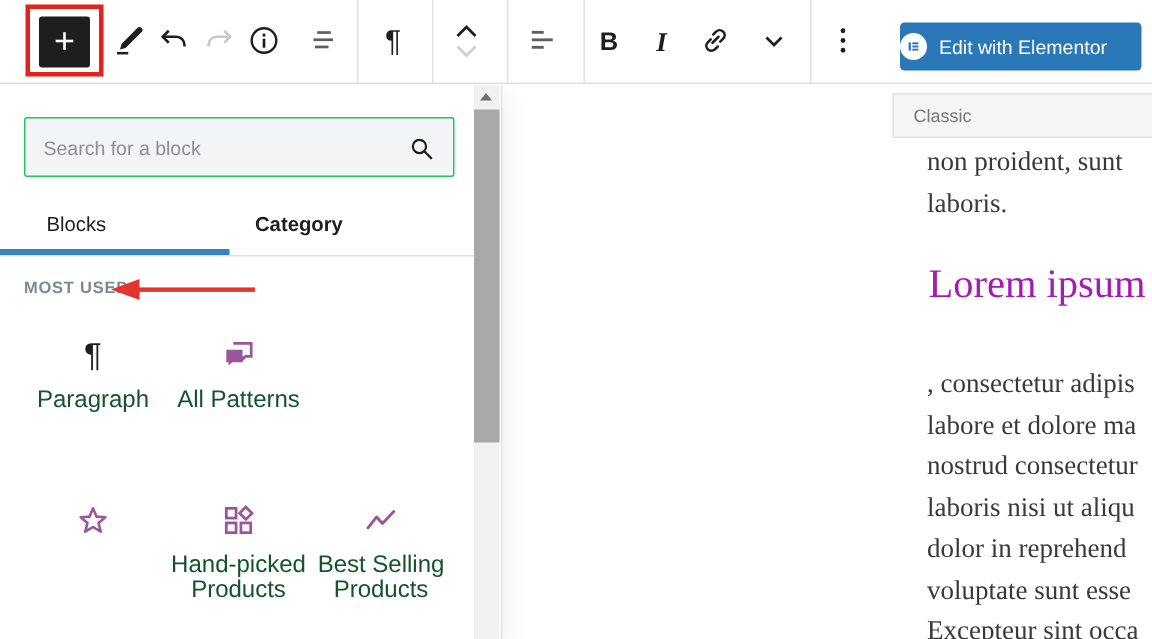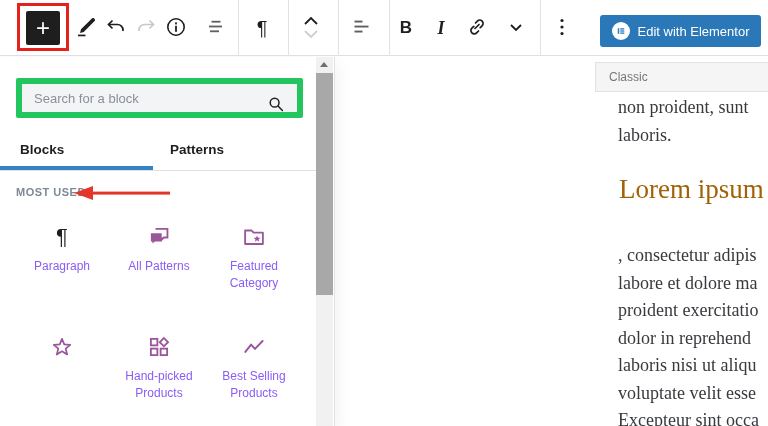--- a/index.html
+++ b/index.html
@@ -22,53 +22,53 @@
   .glyph-i { font-style:italic; font-family:"Liberation Serif",serif; font-weight:600; font-size:18px; color:#1e1e1e; }
   .glyph-p { font-size:20px; color:#1e1e1e; }
   .annot-box { position:absolute; left:17px; top:3px; width:52px; height:48px;
                border:3px solid #e5211d; z-index:8; pointer-events:none; }
   .add-btn { position:absolute; left:26px; top:11px; width:34px; height:34px;
              background:#1e1e1e; border:none; border-radius:2px; color:#fff;
              font-size:24px; font-weight:300; line-height:30px; text-align:center;
              cursor:pointer; z-index:9; }
   .elementor-btn { position:absolute; left:600px; top:15px; width:161px; height:32px;
                    background:#2a78b8; border:none; border-radius:3px; color:#fff;
-                   display:flex; align-items:center; justify-content:center; gap:8px;
+                   display:flex; align-items:center; gap:8px;
                    font-size:13px; font-family:"Liberation Sans",sans-serif; cursor:pointer; }
   .elem-logo { width:18px; height:18px; background:#fff; border-radius:50%;
                display:flex; align-items:center; justify-content:center; }
 
   
   .inserter { position:absolute; left:0; top:57px; width:335px; height:369px;
               background:#fff; border-right:1px solid #e2e2e2;
               box-shadow:0 6px 18px rgba(0,0,0,.08); z-index:4; }
   .search-box { position:absolute; left:16px; top:21px; width:287px; height:40px;
-                background:#f3f4f5; border:6px solid #22c55e; border-radius:2px;padding-left:16px; }
+                background:#f3f4f5; border:1px solid #22c55e; border-radius:2px;padding-left:16px; }
   .search-box input { position:absolute; left:0; top:0; width:100%; height:100%;
                       background:transparent; border:none; outline:none;
                       padding:0 36px 0 12px; font-size:13px; color:#444;
                       font-family:"Liberation Sans",sans-serif; }
   .search-box input::placeholder { color:#8a8f98; opacity:1; }
   .search-icon { position:absolute; right:10px; top:9px; }
   .tabs { position:absolute; left:0; top:73px; width:318px; height:41px;
           border-bottom:1px solid #e0e0e0; }
   .tab { position:absolute; top:0; height:40px; width:153px; line-height:40px;
-         font-size:13.5px; font-weight:700; color:#1e1e1e; padding-left:20px;
+         font-size:13.5px; font-weight:400; color:#1e1e1e; padding-left:31px;
          background:transparent; border:none; text-align:left; cursor:pointer; }
   .tab.active { border-bottom:4px solid #3582c4; }
   .tab.t2 { left:153px; padding-left:17px; font-weight:600; }
   .section-label { position:absolute; left:16px; top:129px; font-size:11px;
                    font-weight:700; letter-spacing:.5px; color:#7e8993; }
   .annot-arrow { position:absolute; left:72px; top:127px; pointer-events:none; }
 
   .block-cell { position:absolute; width:100px; background:transparent; border:none;
                 display:flex; flex-direction:column; align-items:center; cursor:pointer;
                 font-family:"Liberation Sans",sans-serif; }
   .block-cell .ic { height:30px; display:flex; align-items:center; justify-content:center; }
-  .block-cell .lbl { margin-top:6px; font-size:12px; line-height:17px; color:#8b5cf6;
+  .block-cell .lbl { margin-top:6px; font-size:16px; line-height:17px; color:#14532d;
                      text-align:center; }
   .cell-r1 { top:165px; } .cell-r2 { top:275px; }
   .cell-c1 { left:12px; } .cell-c2 { left:109px; } .cell-c3 { left:204px; }
   .para-glyph { font-size:22px; color:#1e1e1e; }
 
   
   .scrollbar { position:absolute; left:316px; top:0; width:17px; height:369px;
                background:#f1f1f1; }
   .sb-up { position:absolute; left:0; top:0; width:17px; height:15px; background:#f1f1f1;
            border:none; cursor:pointer; }
@@ -81,21 +81,21 @@
   
   .classic-chip { position:absolute; left:595px; top:62px; width:180px; height:30px;
                   background:#f5f5f5; border:1px solid #e1e2e4; display:flex;
                   align-items:center; padding-left:13px; font-size:12px; color:#767676;
                   cursor:pointer; }
   .serif-line { white-space:nowrap; font-family:"Liberation Serif","DejaVu Serif",serif;
                 color:#37393d; font-size:18px; line-height:27.5px; }
   .pre-text { position:absolute; left:618px; top:94px; }
   .doc-heading { position:absolute; left:619px; top:174px; white-space:nowrap;
                  font-family:"Liberation Serif","DejaVu Serif",serif;
-                 font-size:27px; color:#a16207; font-weight:400; }
+                 font-size:27px; color:#a21caf; font-weight:400; }
   .post-text { position:absolute; left:618px; top:242px; }
 </style>
 </head>
 <body>
 
 <div class="screen">
 
   <div class="toolbar">
     <div class="annot-box"></div>
     <button class="add-btn">+</button>
@@ -229,21 +229,21 @@
       <span class="search-icon">
         <svg width="22" height="22" viewBox="0 0 24 24" fill="none" stroke="#1e1e1e" stroke-width="1.6" stroke-linecap="round">
             <circle cx="10.5" cy="10.5" r="4.8"></circle>
             <path d="M14.2 14.2L19 19"></path>
           </svg>
       </span>
     </div>
 
     <div class="tabs">
       <button class="tab active" style="left:0">Blocks</button>
-      <button class="tab t2">Patterns</button>
+      <button class="tab t2">Category</button>
     </div>
 
     <div class="section-label">MOST USED</div>
 
     <span class="annot-arrow">
       <svg width="100" height="18" viewBox="0 0 100 18">
           <polygon points="2,9 21,2 21,16" fill="#e5352b"></polygon>
           <rect x="19" y="7.6" width="79" height="3" fill="#e5352b"></rect>
         </svg>
     </span>
@@ -253,29 +253,20 @@
       <span class="lbl">Paragraph</span>
     </button>
     <button class="block-cell cell-r1 cell-c2">
       <span class="ic">
         <svg width="26" height="26" viewBox="0 0 24 24">
             <path d="M8.8 4.5h11v8h-3.4l-1.8 1.8V12.5" fill="none" stroke="#9b569b" stroke-width="1.7"></path>
             <path d="M4.5 8.5h10v7.7H8.3l-2.4 1.9v-1.9H4.5z" fill="#9b569b"></path>
           </svg>
       </span>
       <span class="lbl">All Patterns</span>
-    </button>
-    <button class="block-cell cell-r1 cell-c3">
-      <span class="ic">
-        <svg width="26" height="26" viewBox="0 0 24 24">
-            <path d="M3.8 6h6l1.8 2h8.6v10.5H3.8z" fill="none" stroke="#9b569b" stroke-width="1.7" stroke-linejoin="round"></path>
-            <polygon fill="#9b569b" points="14.8,10.6 15.7,12.7 18,12.8 16.2,14.2 16.9,16.4 14.8,15.1 12.7,16.4 13.4,14.2 11.6,12.8 13.9,12.7"></polygon>
-          </svg>
-      </span>
-      <span class="lbl">Featured Category</span>
     </button>
 
     <button class="block-cell cell-r2 cell-c1">
       <span class="ic">
         <svg width="26" height="26" viewBox="0 0 24 24">
             <polygon points="12,4.5 14.1,9.6 19.6,10 15.4,13.5 16.8,18.9 12,16 7.2,18.9 8.6,13.5 4.4,10 9.9,9.6" fill="none" stroke="#9b569b" stroke-width="1.6" stroke-linejoin="round"></polygon>
           </svg>
       </span>
     </button>
     <button class="block-cell cell-r2 cell-c2">
@@ -311,20 +302,20 @@
   <div class="pre-text">
     <div class="serif-line">non proident, sunt</div>
     <div class="serif-line">laboris.</div>
   </div>
 
   <div class="doc-heading">Lorem ipsum</div>
 
   <div class="post-text">
     <div class="serif-line">, consectetur adipis</div>
     <div class="serif-line">labore et dolore ma</div>
-    <div class="serif-line">proident exercitatio</div>
+    <div class="serif-line">nostrud consectetur</div>
+    <div class="serif-line">laboris nisi ut aliqu</div>
     <div class="serif-line">dolor in reprehend</div>
-    <div class="serif-line">laboris nisi ut aliqu</div>
-    <div class="serif-line">voluptate velit esse</div>
+    <div class="serif-line">voluptate sunt esse</div>
     <div class="serif-line">Excepteur sint occa</div>
   </div>
 
 </div>
 
 </body></html>

